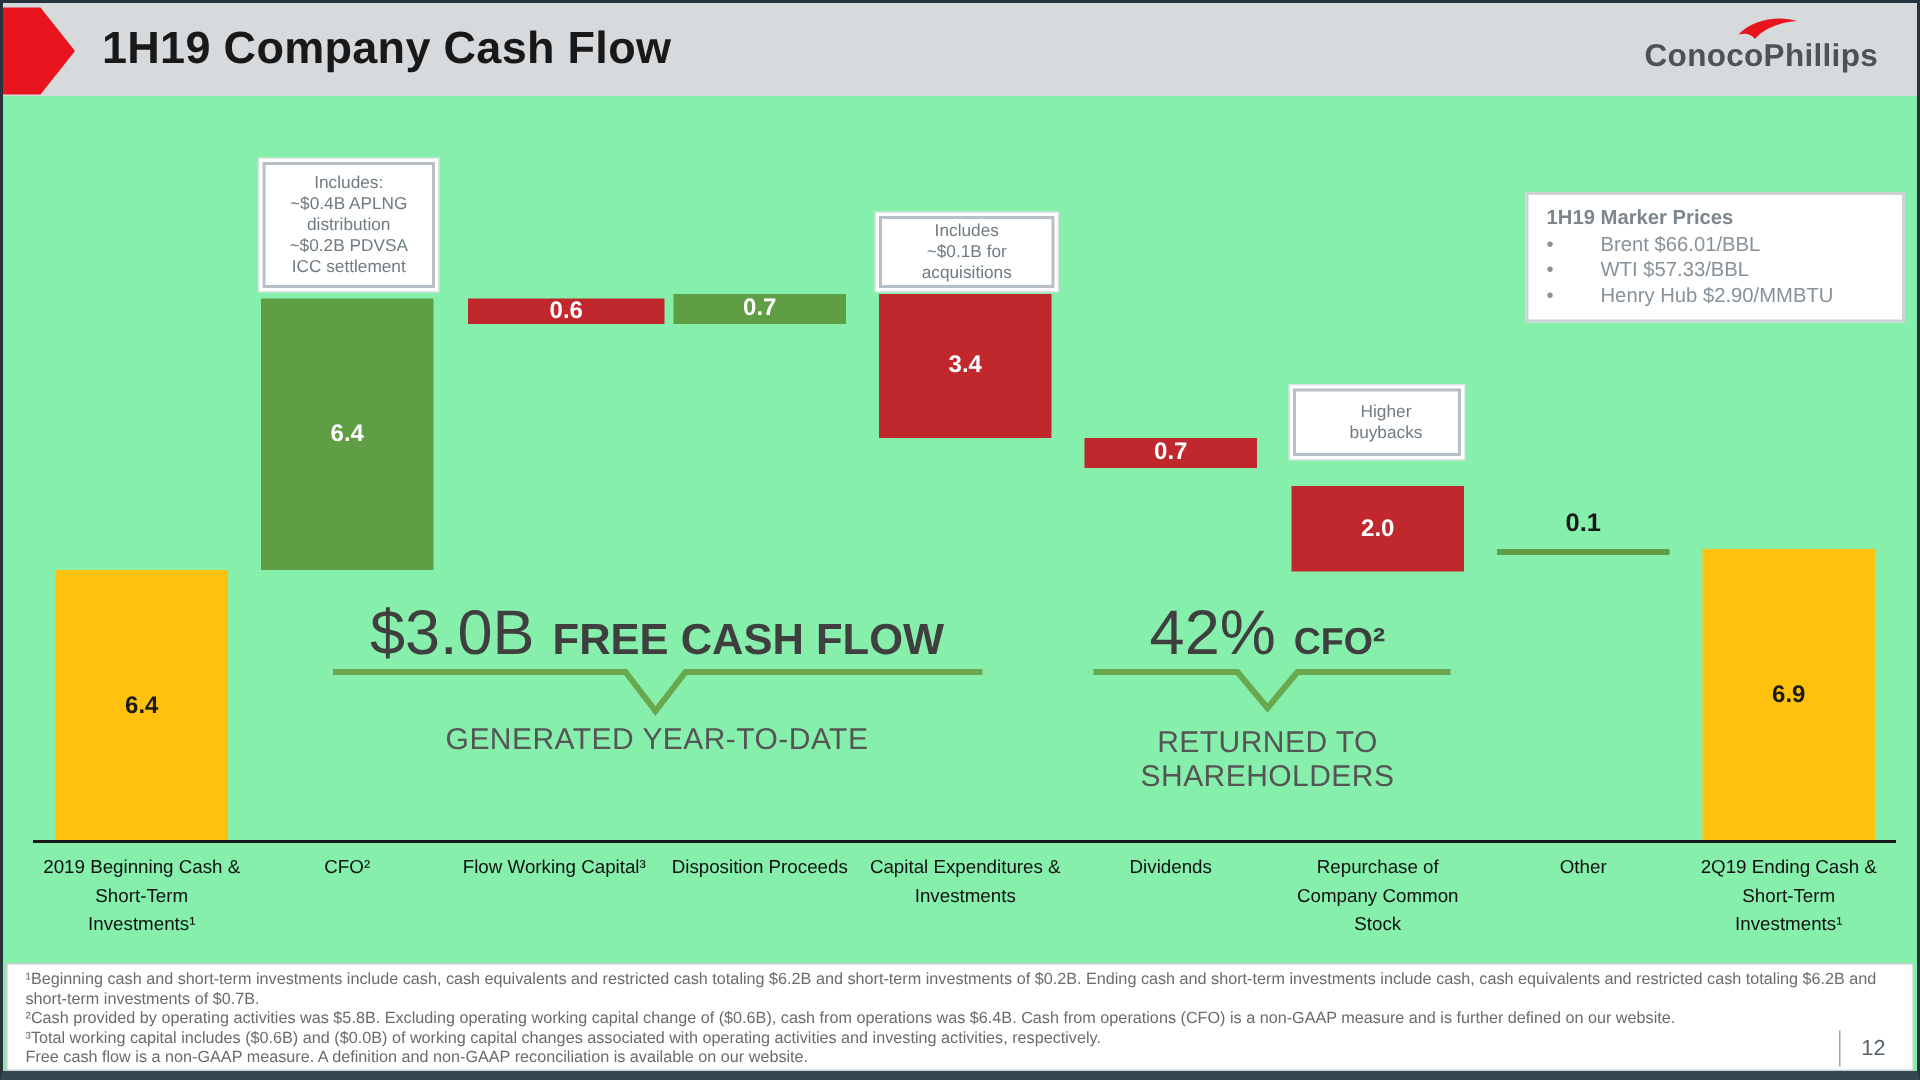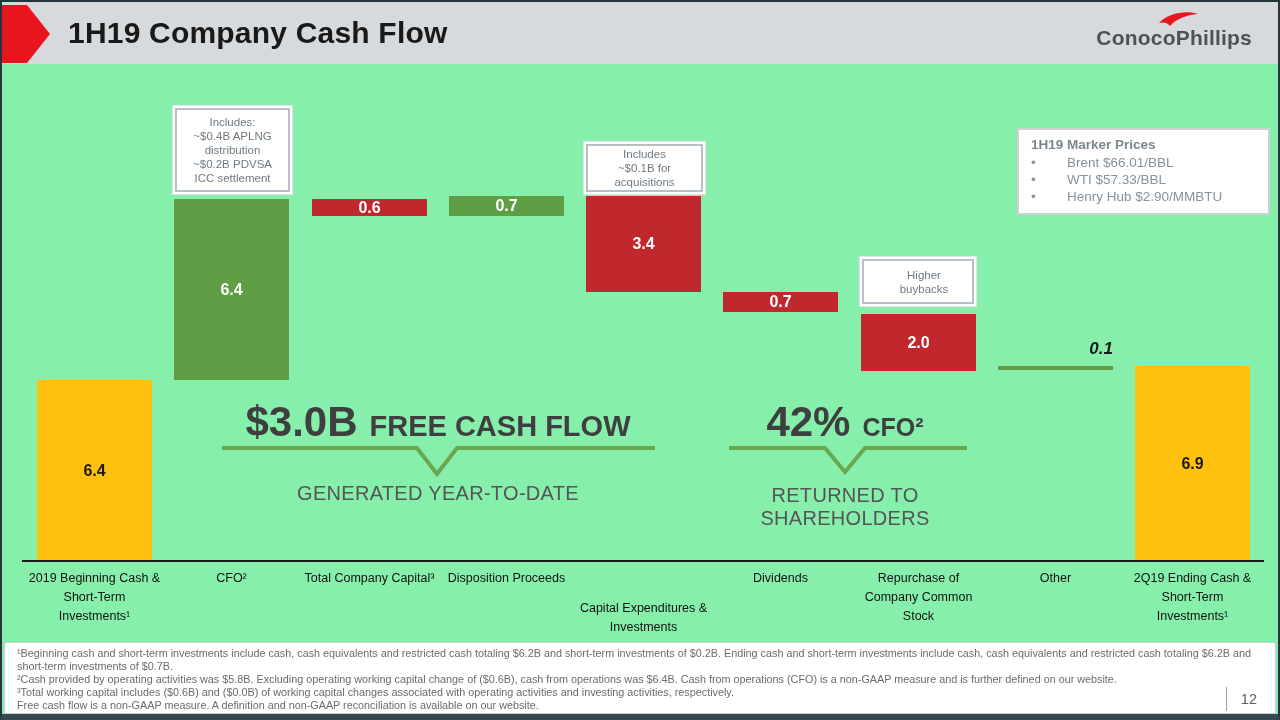--- a/index.html
+++ b/index.html
@@ -35,28 +35,28 @@
              display:flex; align-items:center; justify-content:center; text-align:center;
              font-size:11.5px; line-height:14px; color:#6f7b82; white-space:pre-line; }
   .callout-aplng   { left:173px; top:106px; width:115px; height:84px; }
   .callout-capex   { left:584px; top:142px; width:117px; height:48px; }
   .callout-buyback { left:860px; top:257px; width:112px; height:45px;padding-left:12px; }
 
   
   .chart { position:absolute; left:0; top:0; width:1280px; height:720px; pointer-events:none; }
   .bar { position:absolute; display:flex; align-items:center; justify-content:center;
          font-size:16px; font-weight:bold; }
-  .bar-label-above { position:absolute; width:115px; text-align:right; font-size:17px; font-weight:bold; color:#1a1a1a;font-style:italic; }
+  .bar-label-above { position:absolute; width:115px; text-align:center; font-size:17px; font-weight:bold; color:#1a1a1a; }
   .baseline { position:absolute; left:20px; top:558px; width:1242px; height:2px; background:#1a1a1a; }
   .category-label { position:absolute; width:136px; text-align:center; font-size:12.5px;
                     line-height:19px; color:#111; top:567px; }
 
   
   .headline { position:absolute; display:flex; align-items:baseline; justify-content:center; gap:12px; color:#3f3f3f; }
-  .headline .hl-value { font-size:42px; font-weight:bold; }
+  .headline .hl-value { font-size:42px; font-weight:normal; }
   .headline .hl-label { font-size:29px; font-weight:bold; }
   .headline-fcf { left:200px; top:396px; width:472px; }
   .headline-cfo { left:690px; top:396px; width:306px; }
   .headline-cfo .hl-label { font-size:25px; }
   .hl-sub { position:absolute; text-align:center; font-size:20px; color:#555; letter-spacing:0.3px; }
   .sub-fcf { left:200px; top:480px; width:472px; }
   .sub-cfo { left:690px; top:482px; width:306px; }
   .brace { position:absolute; }
 
   
@@ -101,29 +101,29 @@
 ~$0.1B for
 acquisitions</div>
   <div class="callout callout-buyback">Higher
 buybacks</div>
 
   <div class="chart" id="chart">
       <div class="bar" style="left: 35px; top: 378px; width: 115px; height: 181px; background: rgb(253, 193, 14); color: rgb(26, 26, 26);">6.4</div>
       <div class="category-label" style="left: 24.5px;">2019 Beginning Cash &amp; Short-Term Investments¹</div>
       <div class="bar" style="left: 172px; top: 197px; width: 115px; height: 181px; background: rgb(95, 158, 69); color: rgb(255, 255, 255);">6.4</div>
       <div class="category-label" style="left: 161.5px;">CFO²</div>
-      <div class="bar" style="left: 310px; top: 197px; width: 115px; height: 17px; background: rgb(192, 40, 45); color: rgb(255, 255, 255);">0.6</div>
-      <div class="category-label" style="left: 299.5px;">Total Company Capital³</div>
+      <div class="bar" style="left: 310px; top: 197px; width: 131px; height: 17px; background: rgb(192, 40, 45); color: rgb(255, 255, 255);">0.6</div>
+      <div class="category-label" style="left: 299.5px;">Flow Working Capital³</div>
       <div class="bar" style="left: 447px; top: 194px; width: 115px; height: 20px; background: rgb(95, 158, 69); color: rgb(255, 255, 255);">0.7</div>
       <div class="category-label" style="left: 436.5px;">Disposition Proceeds</div>
       <div class="bar" style="left: 584px; top: 194px; width: 115px; height: 96px; background: rgb(192, 40, 45); color: rgb(255, 255, 255);">3.4</div>
-      <div class="category-label" style="left: 573.5px; margin-top: 30px;">Capital Expenditures &amp; Investments</div>
+      <div class="category-label" style="left: 573.5px;">Capital Expenditures &amp; Investments</div>
       <div class="bar" style="left: 721px; top: 290px; width: 115px; height: 20px; background: rgb(192, 40, 45); color: rgb(255, 255, 255);">0.7</div>
       <div class="category-label" style="left: 710.5px;">Dividends</div>
-      <div class="bar" style="left: 859px; top: 312px; width: 115px; height: 57px; background: rgb(192, 40, 45); color: rgb(255, 255, 255);">2.0</div>
+      <div class="bar" style="left: 859px; top: 322px; width: 115px; height: 57px; background: rgb(192, 40, 45); color: rgb(255, 255, 255);">2.0</div>
       <div class="category-label" style="left: 848.5px;">Repurchase of Company Common Stock</div>
       <div class="bar-label-above" style="left: 996px; top: 337px;">0.1</div>
       <div class="bar" style="left: 996px; top: 364px; width: 115px; height: 4px; background: rgb(95, 158, 69);"></div>
       <div class="category-label" style="left: 985.5px;">Other</div>
       <div class="bar" style="left: 1133px; top: 364px; width: 115px; height: 195px; background: rgb(253, 193, 14); color: rgb(26, 26, 26);">6.9</div>
       <div class="category-label" style="left: 1122.5px;">2Q19 Ending Cash &amp; Short-Term Investments¹</div>
     </div>
   <div class="baseline"></div>
 
   <div class="headline headline-fcf">

